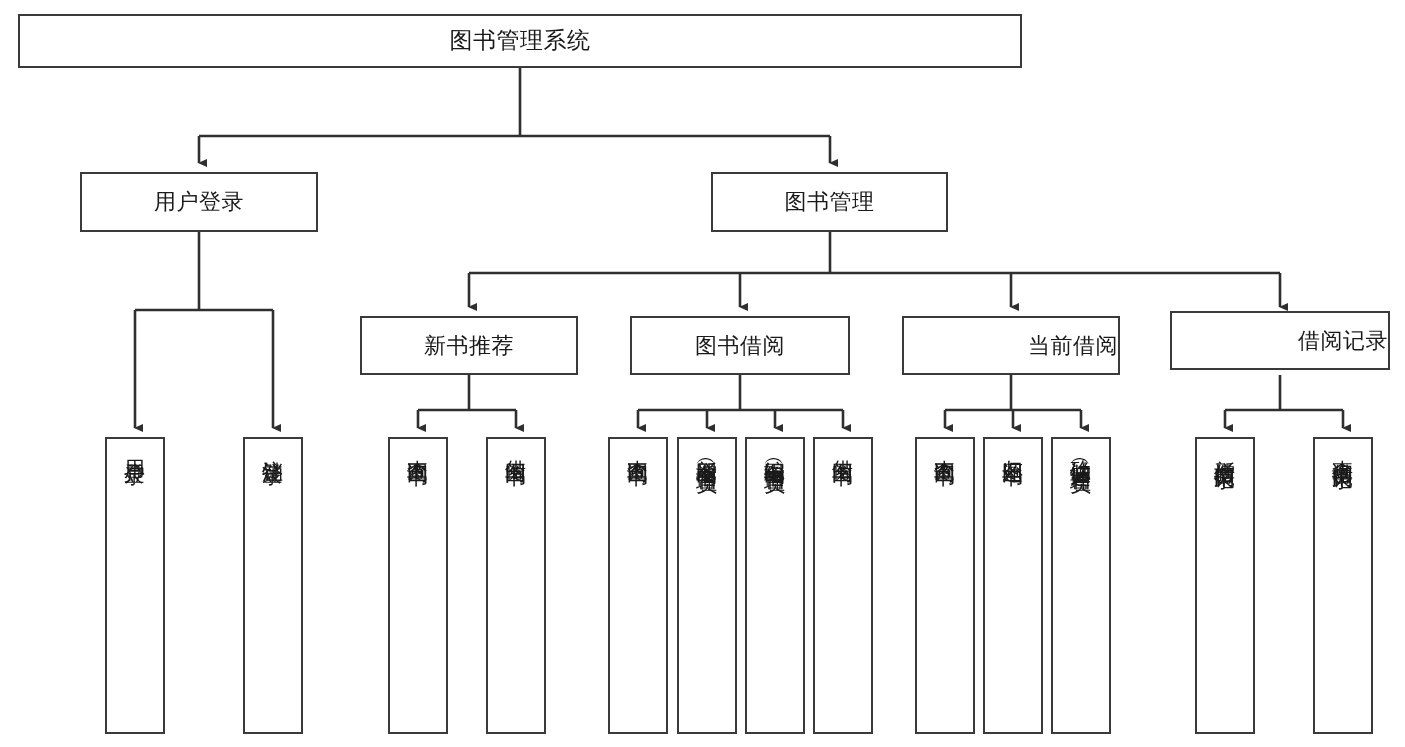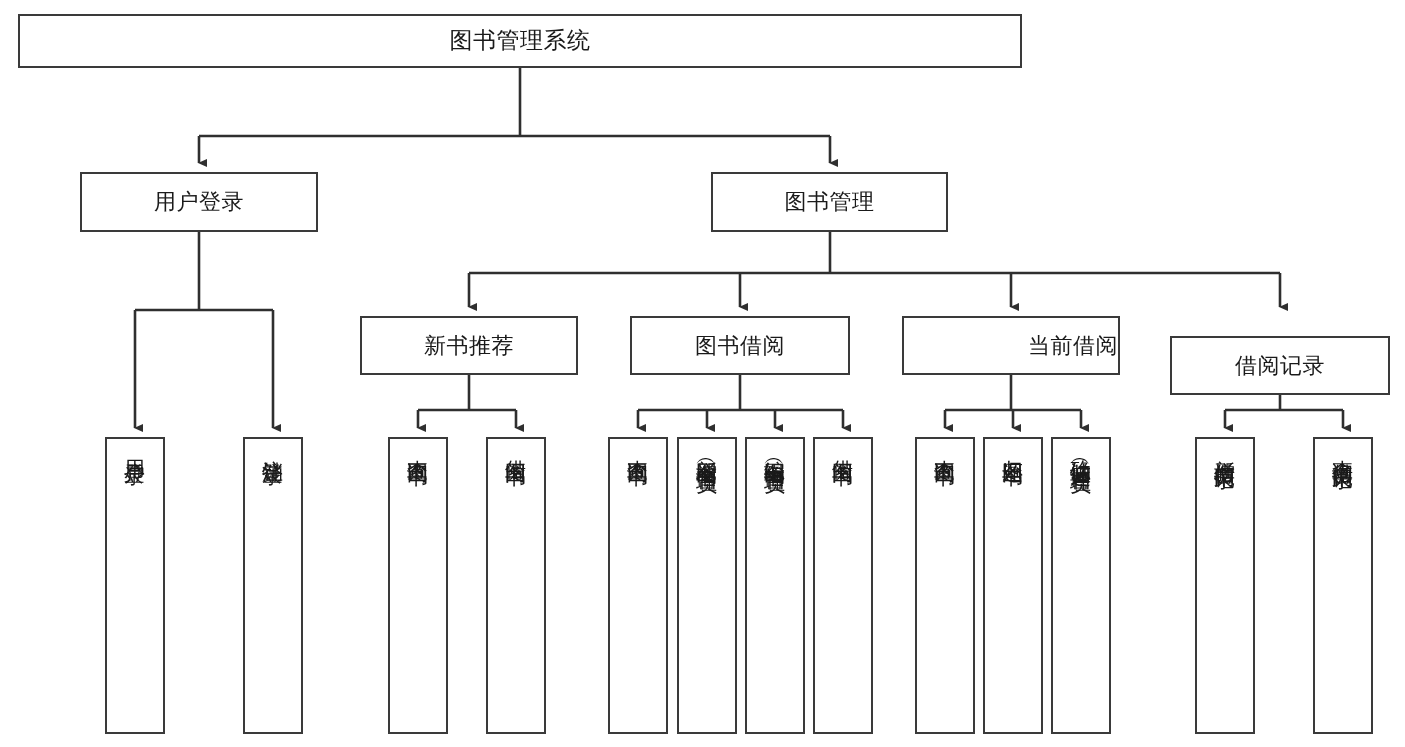--- a/index.html
+++ b/index.html
@@ -138,21 +138,21 @@
 
   <div class="node horiz" style="left:360px; top:316px; width:218px; height:59px;">
     <span class="label">新书推荐</span>
   </div>
   <div class="node horiz" style="left:630px; top:316px; width:220px; height:59px;">
     <span class="label">图书借阅</span>
   </div>
   <div class="node horiz" style="left:902px; top:316px; width:218px; height:59px;justify-content:flex-end;">
     <span class="label">当前借阅</span>
   </div>
-  <div class="node horiz" style="left:1170px; top:336px; width:220px; height:59px;">
+  <div class="node horiz" style="left:1170px; top:311px; width:220px; height:59px;justify-content:flex-end;">
     <span class="label">借阅记录</span>
   </div>
 
   <div class="node vert" style="left:105px; top:437px; width:60px; height:297px;">
     <span class="label">用户登录</span>
   </div>
   <div class="node vert" style="left:243px; top:437px; width:60px; height:297px;">
     <span class="label">注销登录</span>
   </div>
   <div class="node vert" style="left:388px; top:437px; width:60px; height:297px;">

